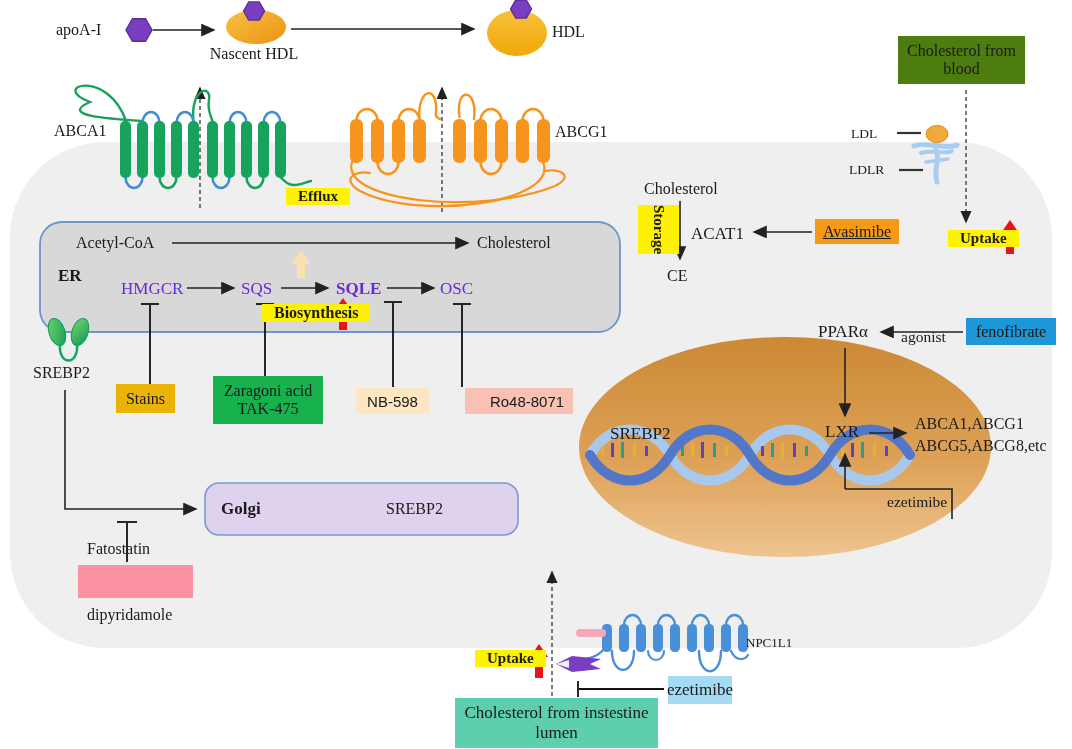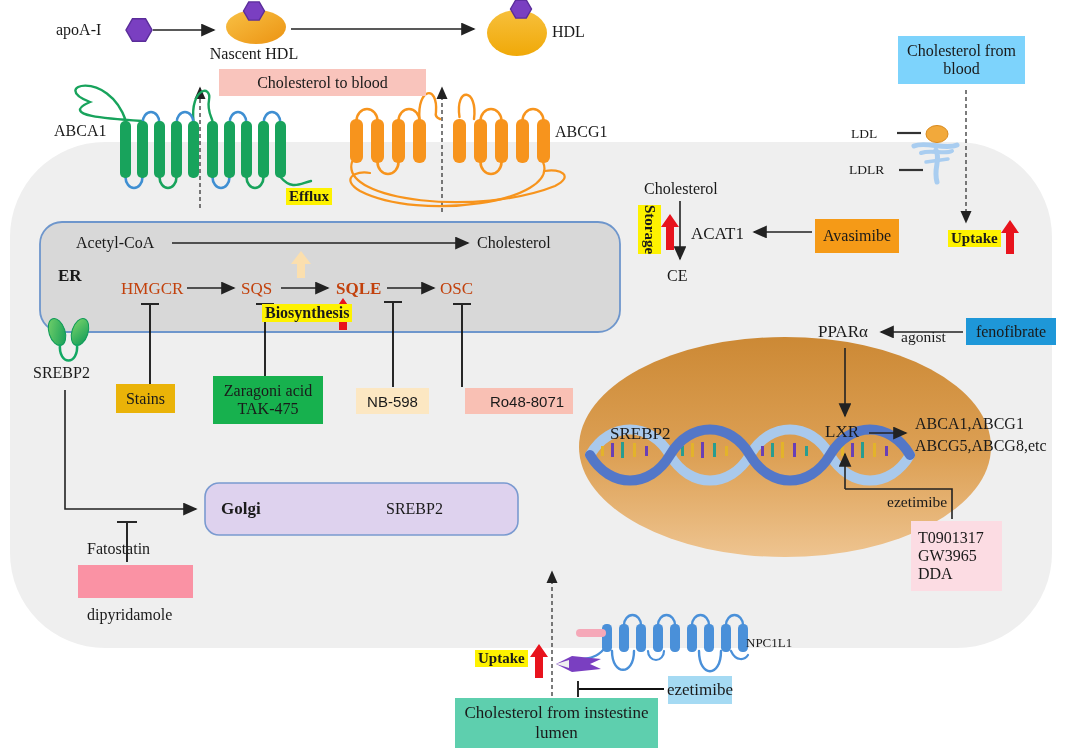--- a/index.html
+++ b/index.html
@@ -1,23 +1,23 @@
 <!DOCTYPE html>
 <html><head>
 <meta charset="utf-8">
 <style>
   html,body{margin:0;padding:0;background:#fff;}
   #canvas{position:relative;width:1072px;height:749px;background:#ffffff;overflow:hidden;
           font-family:"Liberation Serif", serif;color:#1a1a1a;}
   #art{position:absolute;left:0;top:0;}
   .lbl{position:absolute;font-size:16px;line-height:1.15;white-space:nowrap;}
   .bold{font-weight:bold;}
-  .red{color:#c2410c;}
+  .red{color:#6d28d9;}
   .sans{font-family:"Liberation Sans",sans-serif;font-size:15px;}
-  .hl{background:#fef200;font-weight:bold;padding:0 3px;font-size:15px;}
+  .hl{background:#fef200;font-weight:bold;padding:0 12px;font-size:15px;}
   .box{position:absolute;display:flex;flex-direction:column;align-items:center;justify-content:center;
        text-align:center;}
   .vert{writing-mode:vertical-rl;}
 </style>
 </head>
 <body>
 
 <div id="canvas">
 
 <svg id="art" width="1072" height="749" viewBox="0 0 1072 749">
@@ -229,23 +229,20 @@
     <rect x="576" y="629" width="30" height="8" rx="4" fill="#f5a8b8"></rect>
     <polygon points="556,664 572,656 601,659 590,664 601,669 572,672" fill="#7a3fc1"></polygon>
     <polygon points="556,664 569,660 569,668" fill="#efefef"></polygon>
   </g>
 </svg>
 
 <div class="lbl" style="left:56px;top:21px;">apoA-I</div>
 <div class="lbl" style="left:204px;top:45px;width:100px;text-align:center;">Nascent HDL</div>
 <div class="lbl" style="left:552px;top:23px;">HDL</div>
 
-<div class="box" style="left:219px;top:69px;width:207px;height:27px;background:#f9c4bc;">
-  <span>Cholesterol to blood</span>
-</div>
 
 <div class="lbl" style="left:54px;top:122px;">ABCA1</div>
 <div class="lbl" style="left:555px;top:123px;">ABCG1</div>
 <div class="lbl hl" style="left:286px;top:188px;">Efflux</div>
 
 <div class="lbl" style="left:76px;top:234px;">Acetyl-CoA</div>
 <div class="lbl" style="left:477px;top:234px;">Cholesterol</div>
 <div class="lbl bold" style="left:58px;top:266px;font-size:17px;">ER</div>
 <div class="lbl red" style="left:121px;top:279px;font-size:17px;">HMGCR</div>
 <div class="lbl red" style="left:241px;top:279px;font-size:17px;">SQS</div>
@@ -272,47 +269,42 @@
   <span>Fatostatin</span>
   <span>dipyridamole</span>
 </div>
 <div class="lbl bold" style="left:221px;top:499px;font-size:17px;">Golgi</div>
 <div class="lbl" style="left:386px;top:500px;">SREBP2</div>
 
 <div class="lbl" style="left:644px;top:180px;">Cholesterol</div>
 <div class="lbl hl vert" style="left:638px;top:205px;">Storage</div>
 <div class="lbl" style="left:691px;top:224px;font-size:17px;">ACAT1</div>
 <div class="lbl" style="left:667px;top:267px;">CE</div>
-<div class="box" style="left:815px;top:219px;width:84px;height:34px;background:#f59a17;">
+<div class="box" style="left:815px;top:219px;width:84px;height:25px;background:#f59a17;text-decoration:underline;">
   <span>Avasimibe</span>
 </div>
 
-<div class="box" style="left:898px;top:36px;width:127px;height:48px;background:#7dd3fc;">
+<div class="box" style="left:898px;top:36px;width:127px;height:48px;background:#4d7c0f;">
   <span>Cholesterol from</span>
   <span>blood</span>
 </div>
 <div class="lbl" style="left:851px;top:126px;font-size:13.5px;">LDL</div>
 <div class="lbl" style="left:849px;top:162px;font-size:13.5px;">LDLR</div>
 <div class="lbl hl" style="left:948px;top:230px;">Uptake</div>
 
 <div class="lbl" style="left:901px;top:305px;font-size:15.5px;margin-top:23px;">agonist</div>
 <div class="box" style="left:966px;top:318px;width:90px;height:27px;background:#1e97d8;">
   <span>fenofibrate</span>
 </div>
 <div class="lbl" style="left:818px;top:322px;font-size:17px;">PPARα</div>
 <div class="lbl" style="left:610px;top:424px;font-size:17px;">SREBP2</div>
 <div class="lbl" style="left:825px;top:422px;font-size:17px;">LXR</div>
 <div class="lbl" style="left:915px;top:415px;">ABCA1,ABCG1</div>
 <div class="lbl" style="left:915px;top:437px;">ABCG5,ABCG8,etc</div>
 <div class="lbl" style="left:887px;top:493px;font-size:15.5px;">ezetimibe</div>
-<div class="box" style="left:911px;top:521px;width:84px;height:70px;background:#fcdce3;align-items:flex-start;padding-left:7px;">
-  <span>T0901317</span>
-  <span>GW3965</span>
-  <span>DDA</span>
-</div>
 
 <div class="lbl hl" style="left:475px;top:650px;">Uptake</div>
 <div class="lbl" style="left:746px;top:636px;font-size:13px;">NPC1L1</div>
 <div class="box" style="left:668px;top:676px;width:64px;height:28px;background:#a5daf3;font-size:17px;">
   <span>ezetimibe</span>
 </div>
 <div class="box" style="left:455px;top:698px;width:203px;height:50px;background:#5ecfae;font-size:17px;">
   <span>Cholesterol from instestine</span>
   <span>lumen</span>
 </div>

